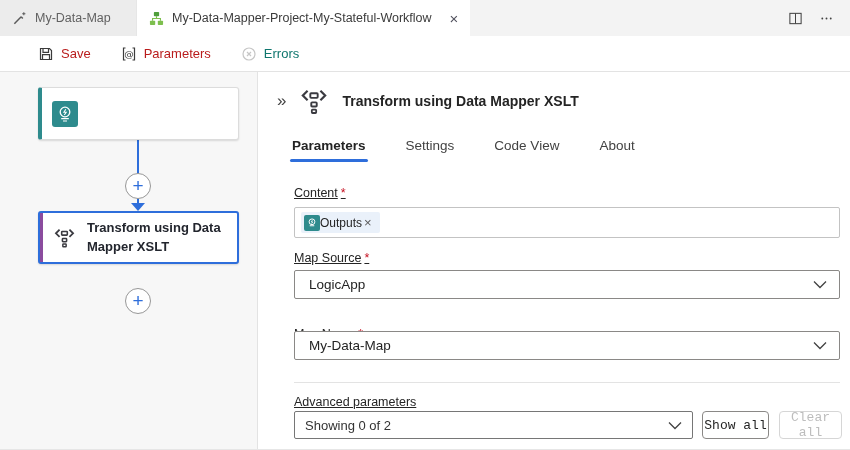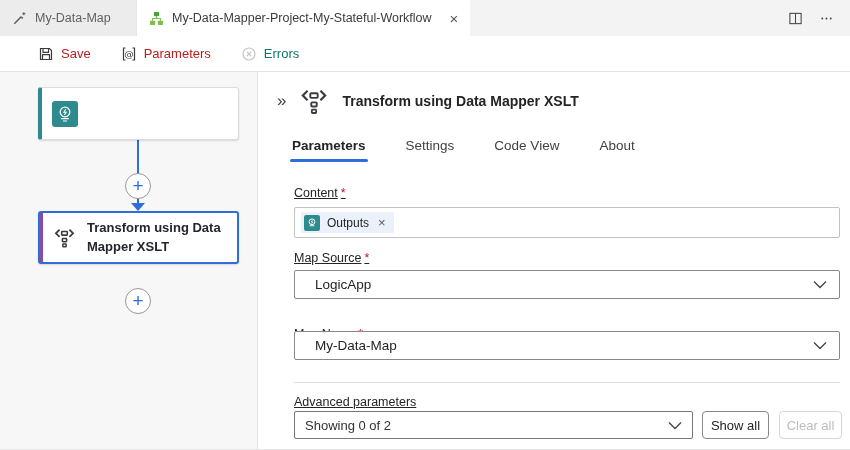--- a/index.html
+++ b/index.html
@@ -51,35 +51,35 @@
   .pivot-tab { font-size:13.5px; color:#424242; padding:4px 4px 9px; position:relative; cursor:pointer; }
   .pivot-tab.active { color:#242424; font-weight:600; }
   .pivot-tab.active::after { content:""; position:absolute; left:2px; right:2px; bottom:0; height:3px; background:#2E6EDB; border-radius:2px; }
 
   .form-label { position:absolute; left:36px; font-size:12.5px; color:#242424;text-decoration:underline; }
   .lbl-content { top:114px; } .lbl-ms { top:179px; } .lbl-mn { top:239px;margin-top:16px; } .lbl-adv { top:323px; }
   .req { color:#C50F1F; margin-left:3px; }
 
   .content-box { position:absolute; left:36px; top:135px; width:546px; height:31px; border:1px solid #C3C3C3; border-radius:2px;
                  display:flex; align-items:center; padding-left:6px; cursor:text; background:#fff; }
-  .token-chip { display:flex; align-items:center; gap:7px; background:#EAF1FA; border-radius:2px; height:21px; padding:0 8px 0 3px;
+  .token-chip { display:flex; align-items:center; gap:0; background:#EAF1FA; border-radius:2px; height:21px; padding:0 8px 0 3px;
                 font-size:12px; color:#242424; cursor:pointer; }
   .chip-icon { width:16px; height:16px; background:#2E8B8D; border-radius:2px; flex:none; display:flex; align-items:center; justify-content:center; }
   .chip-x { font-size:13px; color:#5A5A5A; margin-left:2px; line-height:1; cursor:pointer; }
 
   .dropdown { position:absolute; left:36px; width:546px; height:29px; border:1px solid #8A8886; border-radius:2px; background:#fff;
-              display:flex; align-items:center; justify-content:space-between; padding:0 12px 0 20px; font-size:13.5px; color:#242424; cursor:pointer; }
+              display:flex; align-items:center; justify-content:space-between; padding:0 12px 0 14px; font-size:13.5px; color:#242424; cursor:pointer; }
   .dd-ms { top:198px; } .dd-mn { top:259px; }
 
   .divider { position:absolute; left:36px; top:310px; width:546px; height:1px; background:#E3E3E3; }
 
   .adv-dd { position:absolute; left:36px; top:339px; width:399px; height:28px; border:1px solid #767676; border-radius:2px; background:#fff;
             display:flex; align-items:center; justify-content:space-between; padding:0 10px; font-size:13px; color:#333; cursor:pointer; }
   .btn { position:absolute; top:339px; height:28px; border:1px solid #8A8886; border-radius:4px; background:#fff; font-size:13px; color:#242424;
-         display:flex; align-items:center; justify-content:center; font-family:Liberation Sans, sans-serif; cursor:pointer; }
+         display:flex; align-items:center; justify-content:center; font-family:Liberation Mono, monospace; cursor:pointer; }
   .btn-show { left:444px; width:67px; }
   .btn-clear { left:521px; width:63px; color:#BDBDBD; border-color:#D6D6D6; cursor:default;text-align:center; }
 </style>
 </head>
 <body>
 
 <div class="app">
 
   <div class="tabbar">
     <div class="tab tab-inactive">

